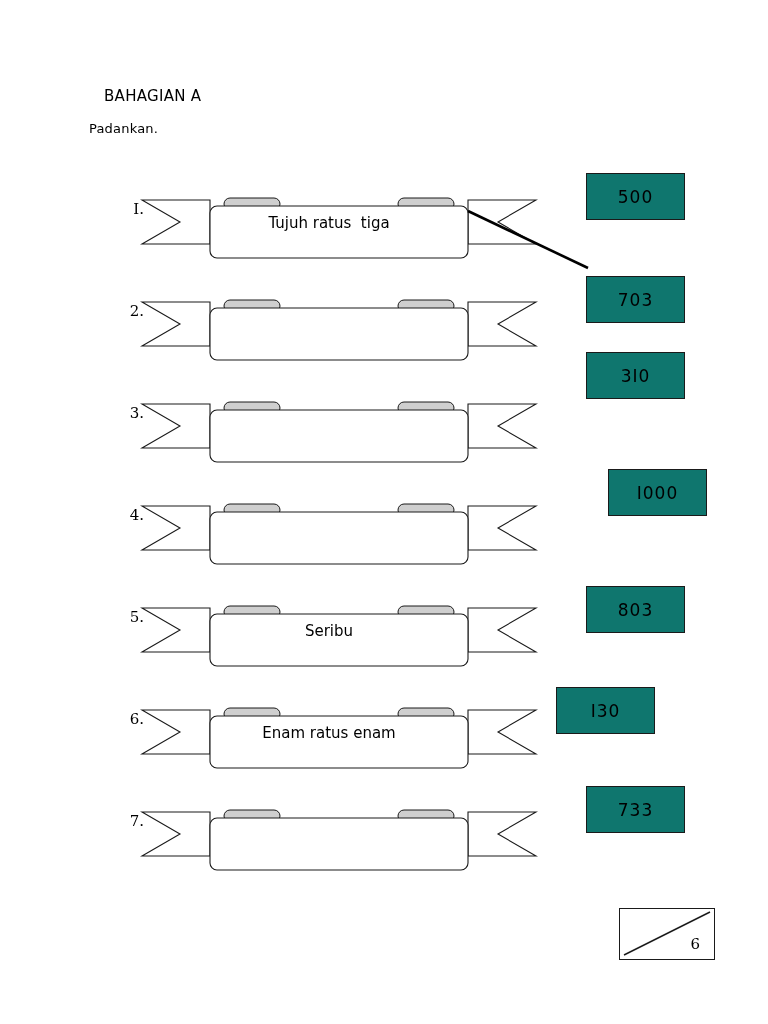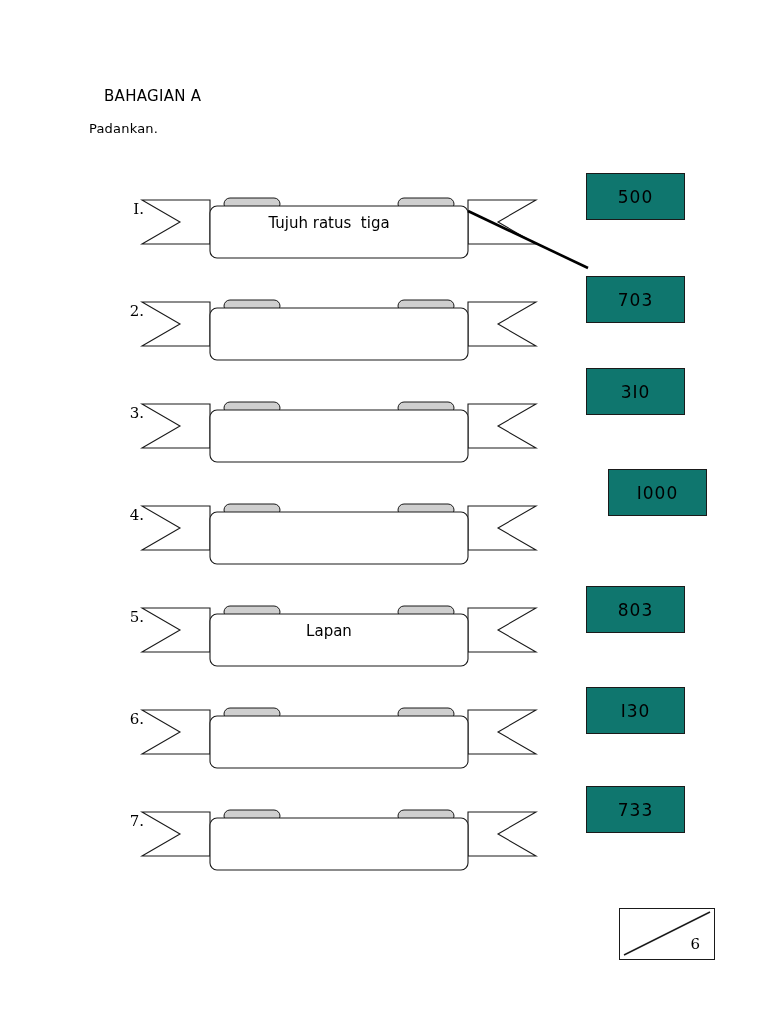--- a/index.html
+++ b/index.html
@@ -171,51 +171,52 @@
 
 <div class="banner-row" style="top:588px">
   <div class="row-number">5.</div>
   <svg class="banner-svg" width="398" height="86" viewBox="0 0 398 86">
     <path d="M2,20 L70,20 L70,64 L2,64 L40,42 Z" fill="#ffffff" stroke="#1a1a1a" stroke-width="1.1"></path>
     <path d="M396,20 L328,20 L328,64 L396,64 L358,42 Z" fill="#ffffff" stroke="#1a1a1a" stroke-width="1.1"></path>
     <rect x="84" y="18" width="56" height="12" rx="6" fill="#cfcfcf" stroke="#1a1a1a" stroke-width="1"></rect>
     <rect x="258" y="18" width="56" height="12" rx="6" fill="#cfcfcf" stroke="#1a1a1a" stroke-width="1"></rect>
     <rect x="70" y="26" width="258" height="52" rx="7" fill="#ffffff" stroke="#1a1a1a" stroke-width="1.1"></rect>
   </svg>
-  <div class="banner-label">Lapan</div>
+  <div class="banner-label">Seribu</div>
 </div>
 
 <div class="banner-row" style="top:690px">
   <div class="row-number">6.</div>
   <svg class="banner-svg" width="398" height="86" viewBox="0 0 398 86">
     <path d="M2,20 L70,20 L70,64 L2,64 L40,42 Z" fill="#ffffff" stroke="#1a1a1a" stroke-width="1.1"></path>
     <path d="M396,20 L328,20 L328,64 L396,64 L358,42 Z" fill="#ffffff" stroke="#1a1a1a" stroke-width="1.1"></path>
     <rect x="84" y="18" width="56" height="12" rx="6" fill="#cfcfcf" stroke="#1a1a1a" stroke-width="1"></rect>
     <rect x="258" y="18" width="56" height="12" rx="6" fill="#cfcfcf" stroke="#1a1a1a" stroke-width="1"></rect>
     <rect x="70" y="26" width="258" height="52" rx="7" fill="#ffffff" stroke="#1a1a1a" stroke-width="1.1"></rect>
   </svg>
+  <div class="banner-label">Enam ratus enam</div>
 </div>
 
 <div class="banner-row" style="top:792px">
   <div class="row-number">7.</div>
   <svg class="banner-svg" width="398" height="86" viewBox="0 0 398 86">
     <path d="M2,20 L70,20 L70,64 L2,64 L40,42 Z" fill="#ffffff" stroke="#1a1a1a" stroke-width="1.1"></path>
     <path d="M396,20 L328,20 L328,64 L396,64 L358,42 Z" fill="#ffffff" stroke="#1a1a1a" stroke-width="1.1"></path>
     <rect x="84" y="18" width="56" height="12" rx="6" fill="#cfcfcf" stroke="#1a1a1a" stroke-width="1"></rect>
     <rect x="258" y="18" width="56" height="12" rx="6" fill="#cfcfcf" stroke="#1a1a1a" stroke-width="1"></rect>
     <rect x="70" y="26" width="258" height="52" rx="7" fill="#ffffff" stroke="#1a1a1a" stroke-width="1.1"></rect>
   </svg>
 </div>
 
 <div class="answer-box" style="left:586px; top:173px">500</div>
 <div class="answer-box" style="left:586px; top:276px">703</div>
-<div class="answer-box" style="left:586px; top:368px">3I0</div>
+<div class="answer-box" style="left:586px; top:352px">3I0</div>
 <div class="answer-box" style="left:608px; top:469px">I000</div>
 <div class="answer-box" style="left:586px; top:586px">803</div>
-<div class="answer-box" style="left:586px; top:687px">I30</div>
+<div class="answer-box" style="left:556px; top:687px">I30</div>
 <div class="answer-box" style="left:586px; top:786px">733</div>
 
 <svg id="connector-layer">
   <line x1="468" y1="211" x2="588" y2="268" stroke="#000000" stroke-width="2.6"></line>
 </svg>
 
 <div id="page-number-box">
   <svg class="slash" width="94" height="50" viewBox="0 0 94 50">
     <line x1="4" y1="46" x2="90" y2="3" stroke="#1a1a1a" stroke-width="1.4"></line>
   </svg>

